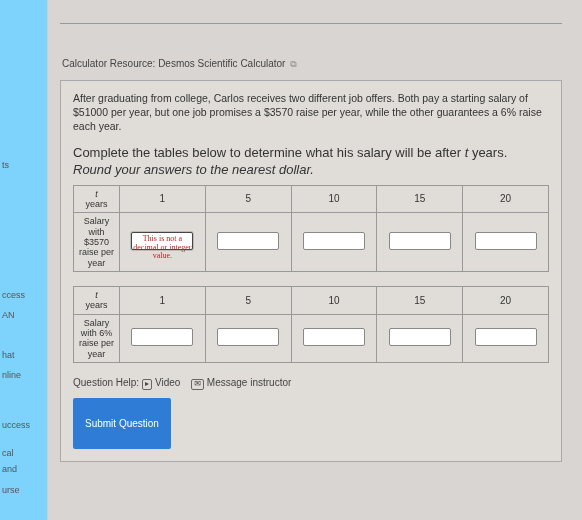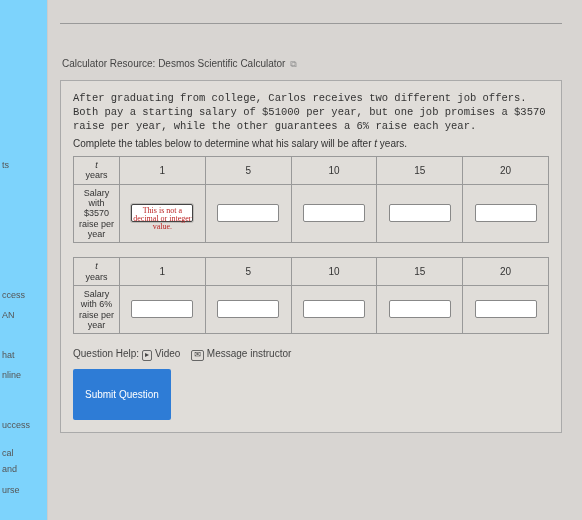--- a/index.html
+++ b/index.html
@@ -53,25 +53,24 @@
       display: inline-block;
     }
     .content-box {
       border: 1px solid #aaa;
       background: #e0ddd9;
       padding: 10px 12px 12px 12px;
     }
     .problem-text {
       font-size: 10.5px;
       line-height: 1.35;
-      margin-bottom: 3px;
-      font-family: Liberation Mono, monospace;
+      margin-bottom: 10px;
     }
     .instruction {
-      font-size: 10px;
+      font-size: 13px;
       line-height: 1.35;
       margin-bottom: 6px;
     }
     .instruction .italic { font-style: italic; }
     table.salary {
       border-collapse: collapse;
       width: 100%;
       margin-bottom: 14px;
       table-layout: fixed;
     }
@@ -169,20 +168,21 @@
 
   <div class="calc-link">
     <span>Calculator Resource: Desmos Scientific Calculator</span>
     <span class="ext-icon">⧉</span>
   </div>
 
   <div class="content-box">
     <p class="problem-text">After graduating from college, Carlos receives two different job offers. Both pay a starting salary of $51000 per year, but one job promises a $3570 raise per year, while the other guarantees a 6% raise each year.</p>
     <p class="instruction">
       <span>Complete the tables below to determine what his salary will be after </span><span class="italic">t</span><span> years.</span><br>
+      <span class="italic">Round your answers to the nearest dollar.</span>
     </p>
 
     
     <table class="salary">
       <tbody>
           <tr>
         <th class="rowhead">
           <span class="tcell">t</span><br>
           <span>years</span>
         </th>

